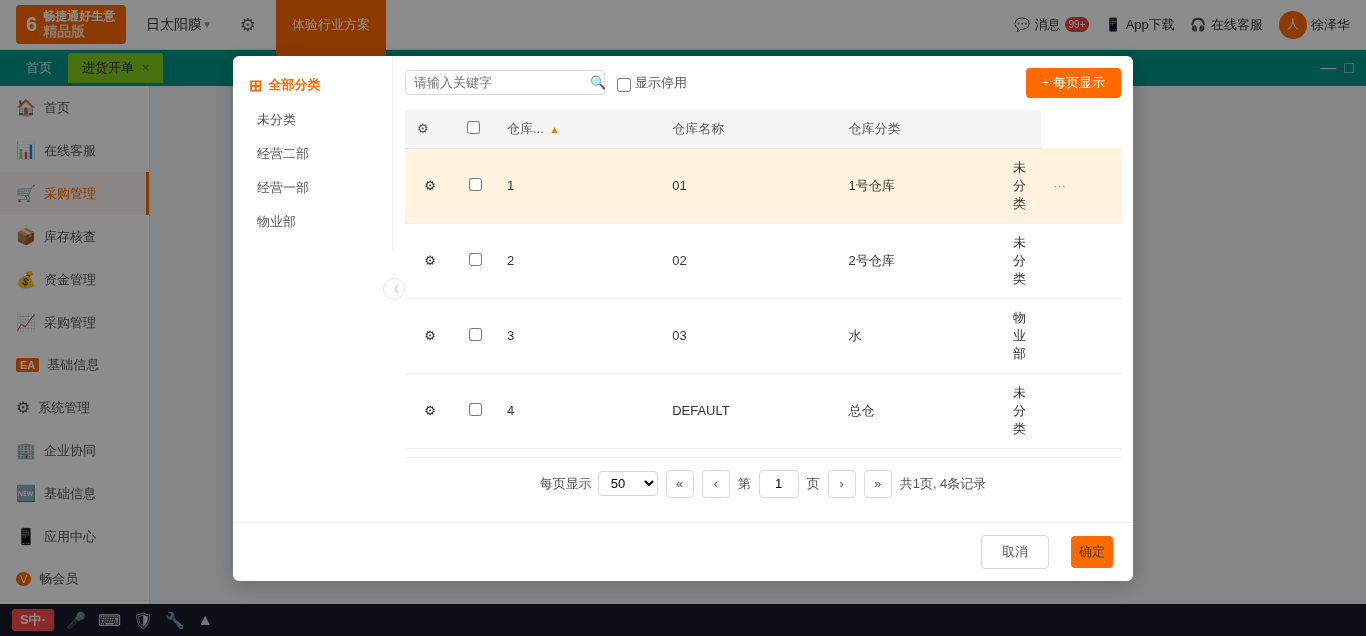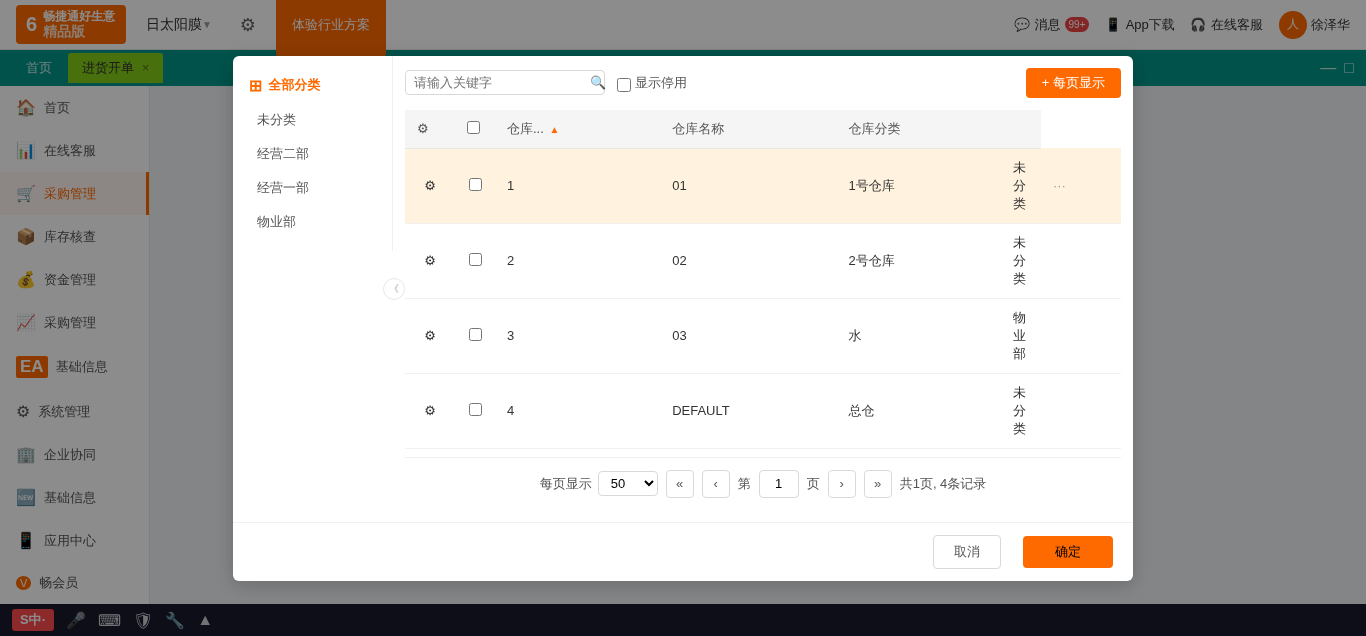--- a/index.html
+++ b/index.html
@@ -174,22 +174,22 @@
     
     .modal-footer {
       display: flex; align-items: center; justify-content: flex-end;
       padding: 12px 20px; border-top: 1px solid #f0f0f0; gap: 22px;
     }
     .cancel-btn {
       padding: 7px 20px; border: 1px solid #d9d9d9; border-radius: 4px;
       background: #fff; cursor: pointer; font-size: 13px; color: #555;
     }
     .confirm-btn {
-      padding: 7px 32px; border: none; border-radius: 4px;
-      background: #ff6a00; color: #000000; cursor: pointer; font-size: 13px;
+      padding: 7px 8px; border: none; border-radius: 4px;
+      background: #ff6a00; color: #404040; cursor: pointer; font-size: 13px;
     }
 
     
     .taskbar {
       position: fixed; bottom: 0; left: 0; width: 100%; height: 32px;
       background: #1a1a2e; display: flex; align-items: center; padding: 0 12px; gap: 12px;
     }
     .taskbar-icon { color: #fff; font-size: 16px; cursor: pointer; opacity: 0.8; }
     .taskbar-brand { background: #ff4d4f; color: #fff; padding: 2px 8px; border-radius: 3px; font-size: 13px; font-weight: bold; }
   </style>
@@ -263,21 +263,21 @@
     </div>
     <div class="sidebar-item">
       <span class="sidebar-icon">💰</span>
       <span>资金管理</span>
     </div>
     <div class="sidebar-item">
       <span class="sidebar-icon">📈</span>
       <span>采购管理</span>
     </div>
     <div class="sidebar-item">
-      <span class="sidebar-icon" style="background:#ff6a00;color:#fff;padding:1px 4px;border-radius:2px;font-size:17px;font-weight:bold;">EA</span>
+      <span class="sidebar-icon" style="background:#ff6a00;color:#fff;padding:1px 4px;border-radius:2px;font-size:11px;font-weight:bold;">EA</span>
       <span>基础信息</span>
     </div>
     <div class="sidebar-item">
       <span class="sidebar-icon">⚙</span>
       <span>系统管理</span>
     </div>
     <div class="sidebar-item">
       <span class="sidebar-icon">🏢</span>
       <span>企业协同</span>
     </div>

